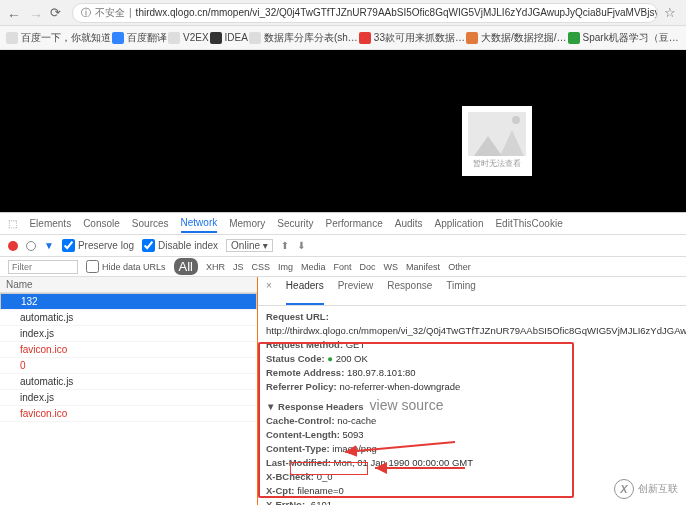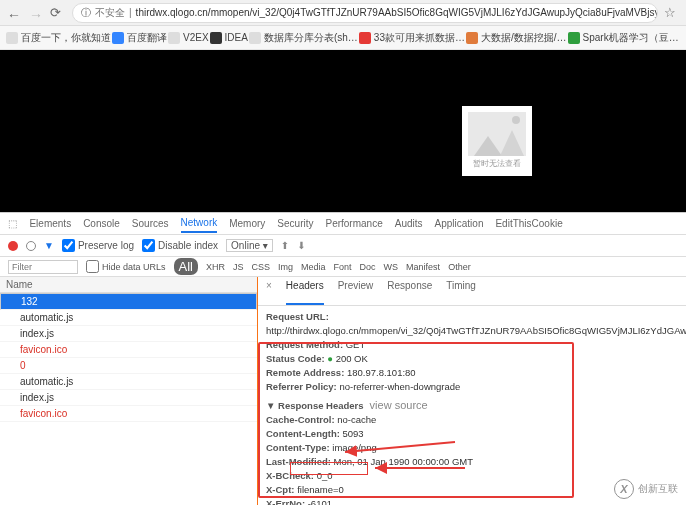--- a/index.html
+++ b/index.html
@@ -56,21 +56,21 @@
 
 .detail { flex: 1; overflow: hidden; font-size: 10px; position: relative; }
 .detail-tabs { display: flex; gap: 14px; padding: 3px 8px; border-bottom: 1px solid #ddd; color: #666; }
 .detail-tabs .x2 { color: #888; }
 .detail-tabs .dt.active { color: #333; font-weight: 500; border-bottom: 2px solid #1a73e8; padding-bottom: 12px; margin-bottom: -3px; }
 .detail-body { padding: 4px 8px; font-family: Menlo, Consolas, monospace; font-size: 9.5px; line-height: 14px; color: #333; }
 .kv b { color: #555; font-weight: 600; }
 .kv .v { color: #333; }
 .statusdot { color: #2e9e3d; }
 .sec-head { color: #555; font-weight: 600; margin-top: 4px; }
-.sec-head .vs { color: #888; font-weight: 400; font-size: 11px; margin-left: 6px; margin-top: 13px; }
+.sec-head .vs { color: #888; font-weight: 400; font-size: 14px; margin-left: 6px; margin-top: 13px; }
 
 
 .anno-box { position: absolute; border: 2px solid #e53935; border-radius: 2px; left: 258px; top: 342px; width: 316px; height: 156px; pointer-events: none; }
 .anno-hi { position: absolute; border: 1.5px solid #e53935; left: 290px; top: 462px; width: 78px; height: 13px; pointer-events: none; }
 .arrow { position: absolute; pointer-events: none; }
 
 
 .wm { position: absolute; right: 8px; bottom: 6px; display: flex; align-items: center; gap: 4px; color: #777; font-size: 10px; opacity: .8; }
 .wm .logo { width: 20px; height: 20px; border: 1.5px solid #777; border-radius: 50%; display: flex; align-items: center; justify-content: center; font-size: 11px; font-style: italic; font-weight: bold; }
 </style>

